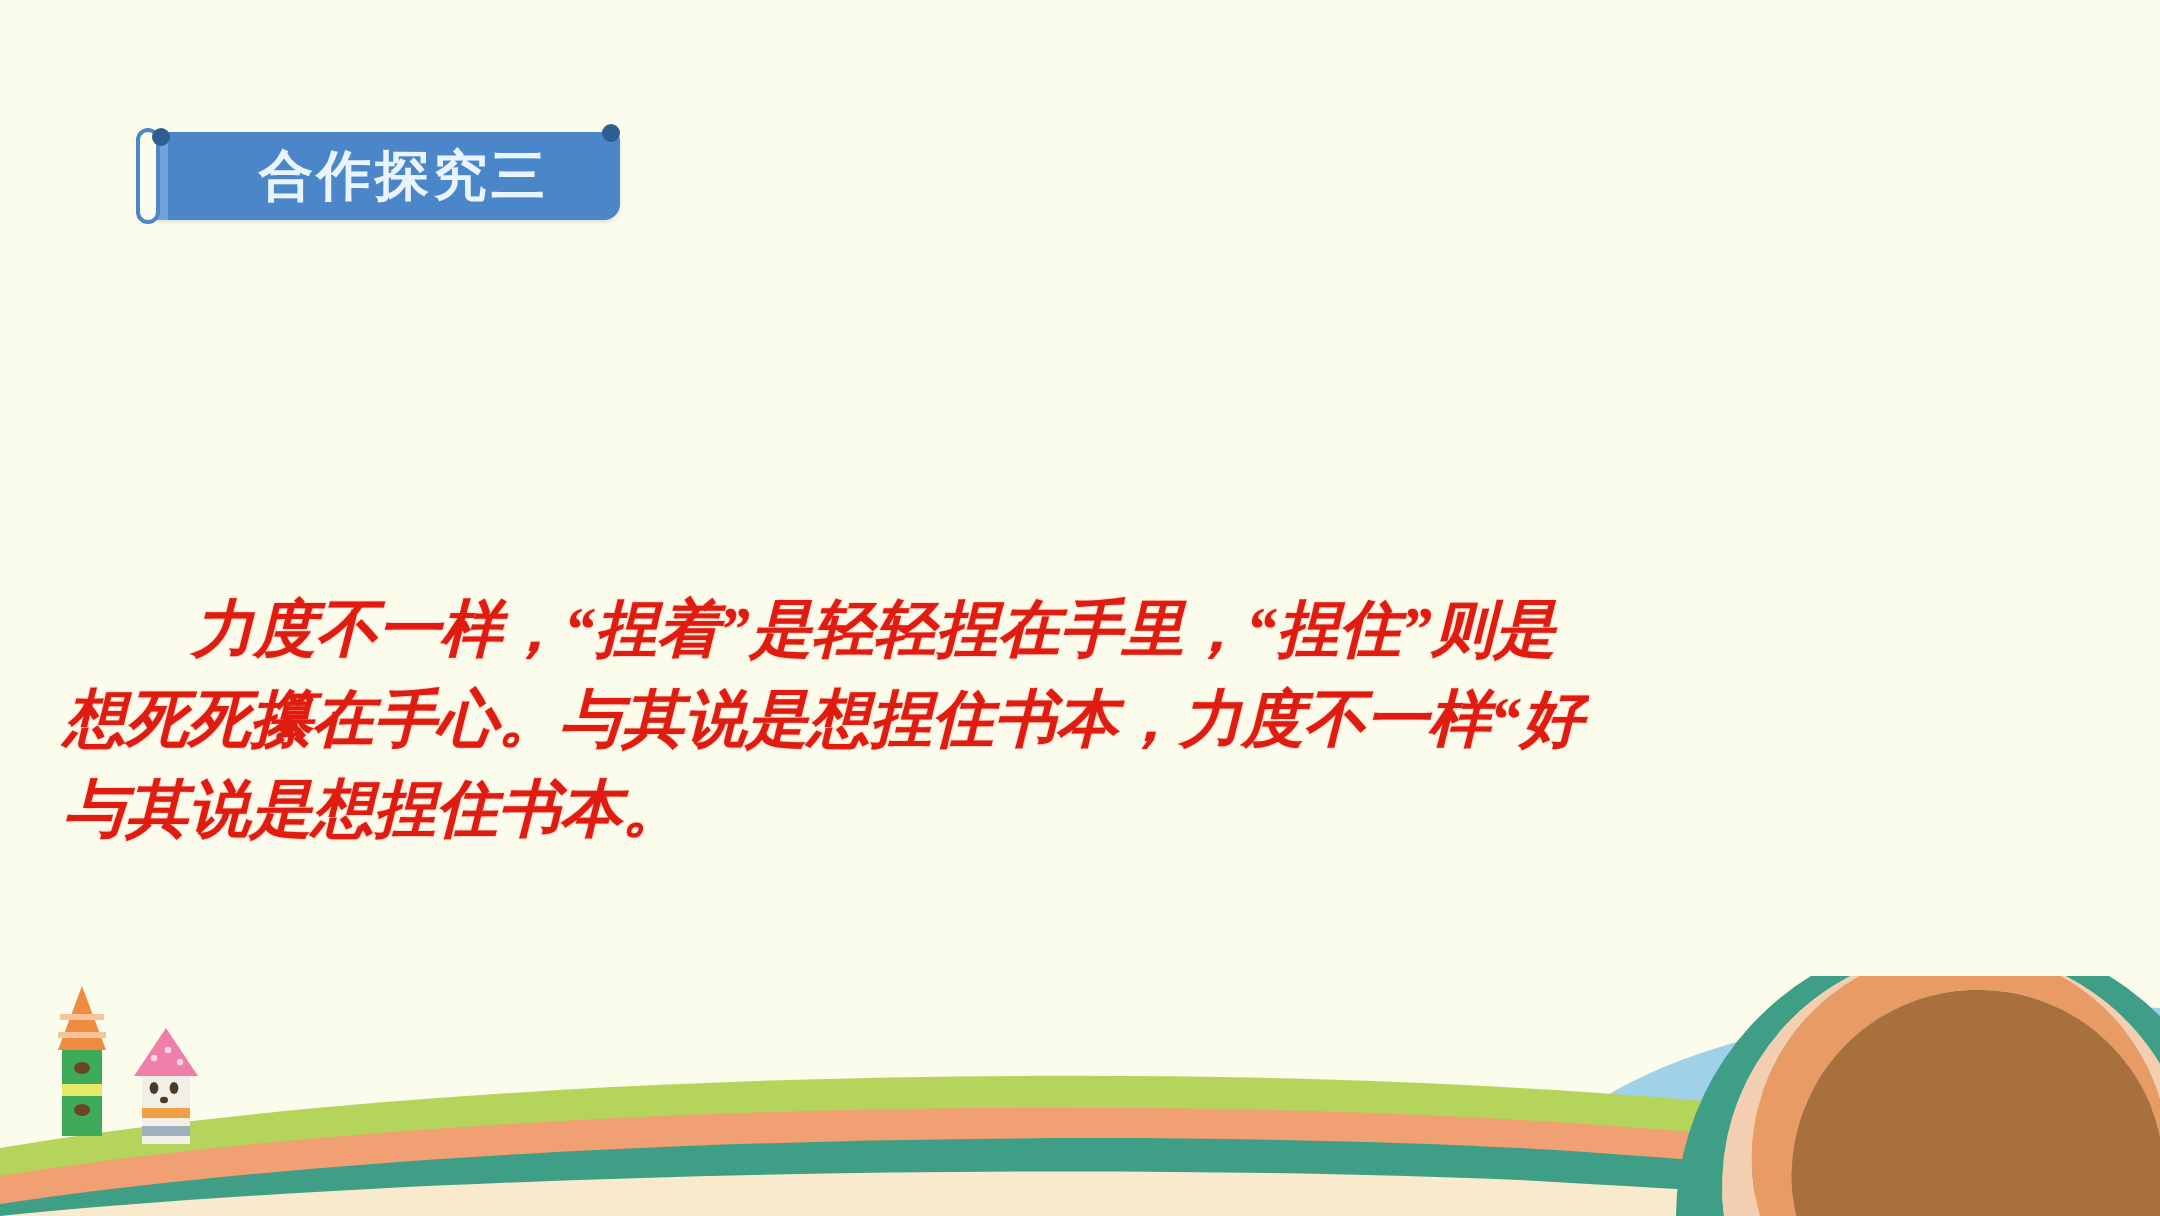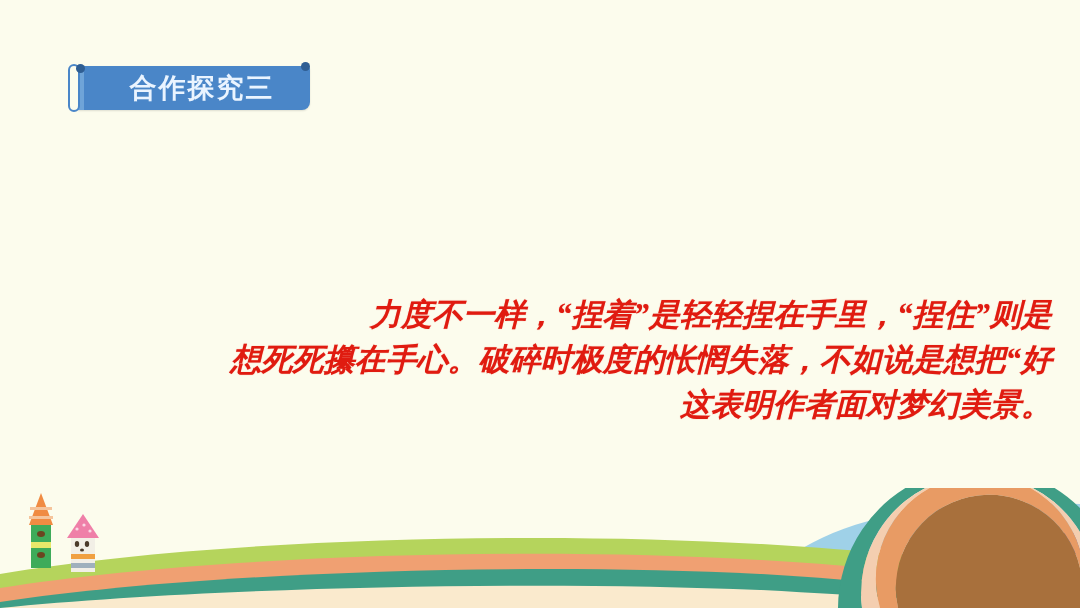--- a/index.html
+++ b/index.html
@@ -105,21 +105,21 @@
     top: 292px;
     width: 1020px;
     color: #e01b10;
     font-size: 31px;
     line-height: 45px;
     font-weight: bold;
     font-style: italic;
     font-family: "Liberation Serif", "DejaVu Serif", serif;
     text-shadow: 0 0 1px rgba(224,27,16,0.45);
   }
-  #answer .a-line { white-space: nowrap; text-align: right; }
+  #answer .a-line { white-space: nowrap; }
   #answer .a-indent { padding-left: 64px; }
 
   
   #deco {
     position: absolute;
     left: 0;
     bottom: 0;
     width: 1080px;
     height: 120px;
     overflow: hidden;
@@ -142,22 +142,22 @@
     <div id="banner-leftbar"></div>
     <div id="banner-curl"></div>
     <div class="banner-dot" id="banner-dot-left"></div>
     <div class="banner-dot" id="banner-dot-right"></div>
     <div id="banner-text">合作探究三</div>
   </div>
 
 
   <div id="answer">
     <div class="a-line a-indent">力度不一样，“捏着”是轻轻捏在手里，“捏住”则是</div>
-    <div class="a-line">想死死攥在手心。破碎时极度的怅惘失落，不如说是想把“好</div>
-    <div class="a-line">这表明作者面对梦幻美景。</div>
+    <div class="a-line">想死死攥在手心。与其说是想捏住书本，力度不一样“好</div>
+    <div class="a-line">与其说是想捏住书本。</div>
   </div>
 
   <div id="deco">
     <svg width="1080" height="120" viewBox="0 0 1080 120" xmlns="http://www.w3.org/2000/svg">
 
       <path d="M740,120 C790,40 900,8 1080,16 L1080,44 C920,36 820,64 790,120 Z" fill="#9fd1e8"></path>
       <path d="M900,120 C940,66 1000,46 1080,44 L1080,66 C1020,68 965,88 945,120 Z" fill="#7b86bc"></path>
       <path d="M955,120 C975,86 1025,68 1080,66 L1080,82 C1035,84 995,96 980,120 Z" fill="#f4f3e2"></path>
 
       <path d="M0,86 C200,52 520,42 760,56 C900,64 1000,78 1080,92 L1080,120 L0,120 Z" fill="#b5d45c"></path>

